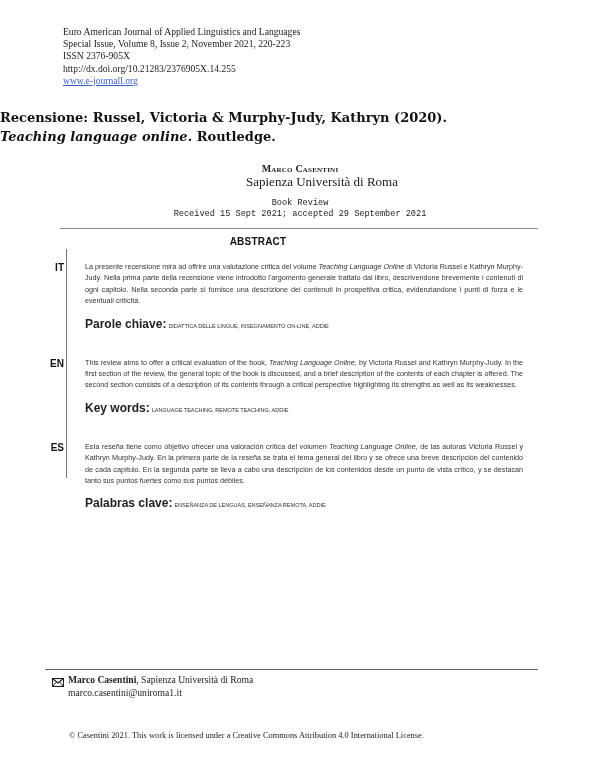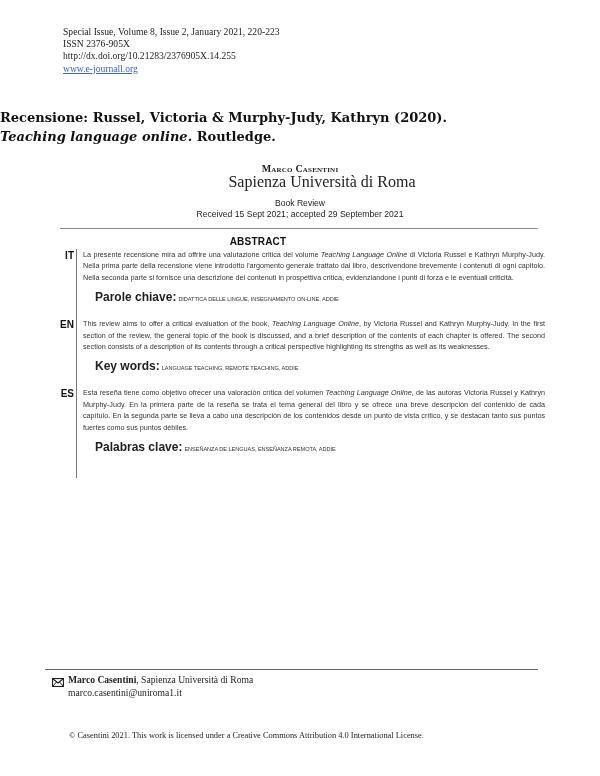--- a/index.html
+++ b/index.html
@@ -15,51 +15,51 @@
       position: absolute; left: 0; width: 544px; top: 108px; text-align: left;
       font-family: "DejaVu Serif", serif; font-size: 13px; font-weight: bold; line-height: 19px; color: #111;
     }
     .title-block .ital { font-style: italic; }
 
     .author-block {
       position: absolute; left: 0; width: 600px; top: 162px; text-align: center;
       font-family: "Liberation Serif", serif; color: #222;
     }
     .author-name { font-size: 10px; font-weight: bold; font-variant: small-caps; letter-spacing: 0.2px; line-height: 13px; }
-    .affil { font-size: 16px; line-height: 13px; padding-left: 44px; }
+    .affil { font-size: 13px; line-height: 13px; padding-left: 44px; }
 
     .review-meta {
       position: absolute; left: 0; width: 600px; top: 198px; text-align: center;
-      font-family: Liberation Sans, sans-serif; font-size: 8.6px; line-height: 11px; color: #222;
+      font-family: Liberation Mono, monospace; font-size: 8.6px; line-height: 11px; color: #222;
     }
 
     .rule-top {
       position: absolute; left: 60px; width: 478px; top: 228px; height: 0;
       border-top: 1.5px solid #8a8a8a;
     }
 
     .abstract-heading {
       position: absolute; left: 0; width: 516px; top: 236px; text-align: center;
       font-family: "Liberation Sans", sans-serif; font-size: 10px; font-weight: bold; color: #111; letter-spacing: 0.2px;
     }
 
     .abstract-area {
-      position: absolute; left: 76px; top: 249px; width: 462px;
+      position: absolute; left: 66px; top: 249px; width: 462px;
       border-left: 1.3px solid #777;
       padding-left: 6px;
       height: 229px;
     }
     .lang-section { position: relative; }
     .lang-code {
       position: absolute; left: -43px; width: 34px; text-align: right; top: 1px;
       font-family: "Liberation Sans", sans-serif; font-weight: bold; font-size: 10px; color: #111;
     }
     .abs-text {
       font-family: "Liberation Sans", sans-serif; font-size: 7.2px; line-height: 11.4px; color: #333;
-      text-align: justify; margin: 0;
+      text-align: justify; margin: 12px;
     }
     .abs-text .ital { font-style: italic; }
     .keywords {
       font-family: "Liberation Sans", sans-serif; font-size: 7.2px; line-height: 11px; color: #333; margin: 9px 0 0 0;
     }
     .keywords .kw-label { font-weight: bold; font-size: 12px; color: #222; padding-left: 12px; }
     .keywords .kw-list { font-size: 5.6px; letter-spacing: -0.05px; }
     .sec-gap { height: 13px; }
 
     .rule-footer {
@@ -77,21 +77,22 @@
 
     .license {
       position: absolute; left: 69px; top: 731px;
       font-family: "Liberation Serif", serif; font-size: 8.4px; color: #222;
     }
   </style>
 </head>
 <body>
 
 <div class="journal-header">
-  <div>Special Issue, Volume 8, Issue 2, January 2021, 220-223</div>
+  <div>Euro American Journal of Applied Linguistics and Languages</div>
+  <div>Special Issue, Volume 8, Issue 2, November 2021, 220-223</div>
   <div>ISSN 2376-905X</div>
   <div>http://dx.doi.org/10.21283/2376905X.14.255</div>
   <div><a>www.e-journall.org</a></div>
 </div>
 
 <div class="title-block">
   <div>Recensione: Russel, Victoria &amp; Murphy-Judy, Kathryn (2020).</div>
   <div><span class="ital">Teaching language online</span><span>. Routledge.</span></div>
 </div>
 

